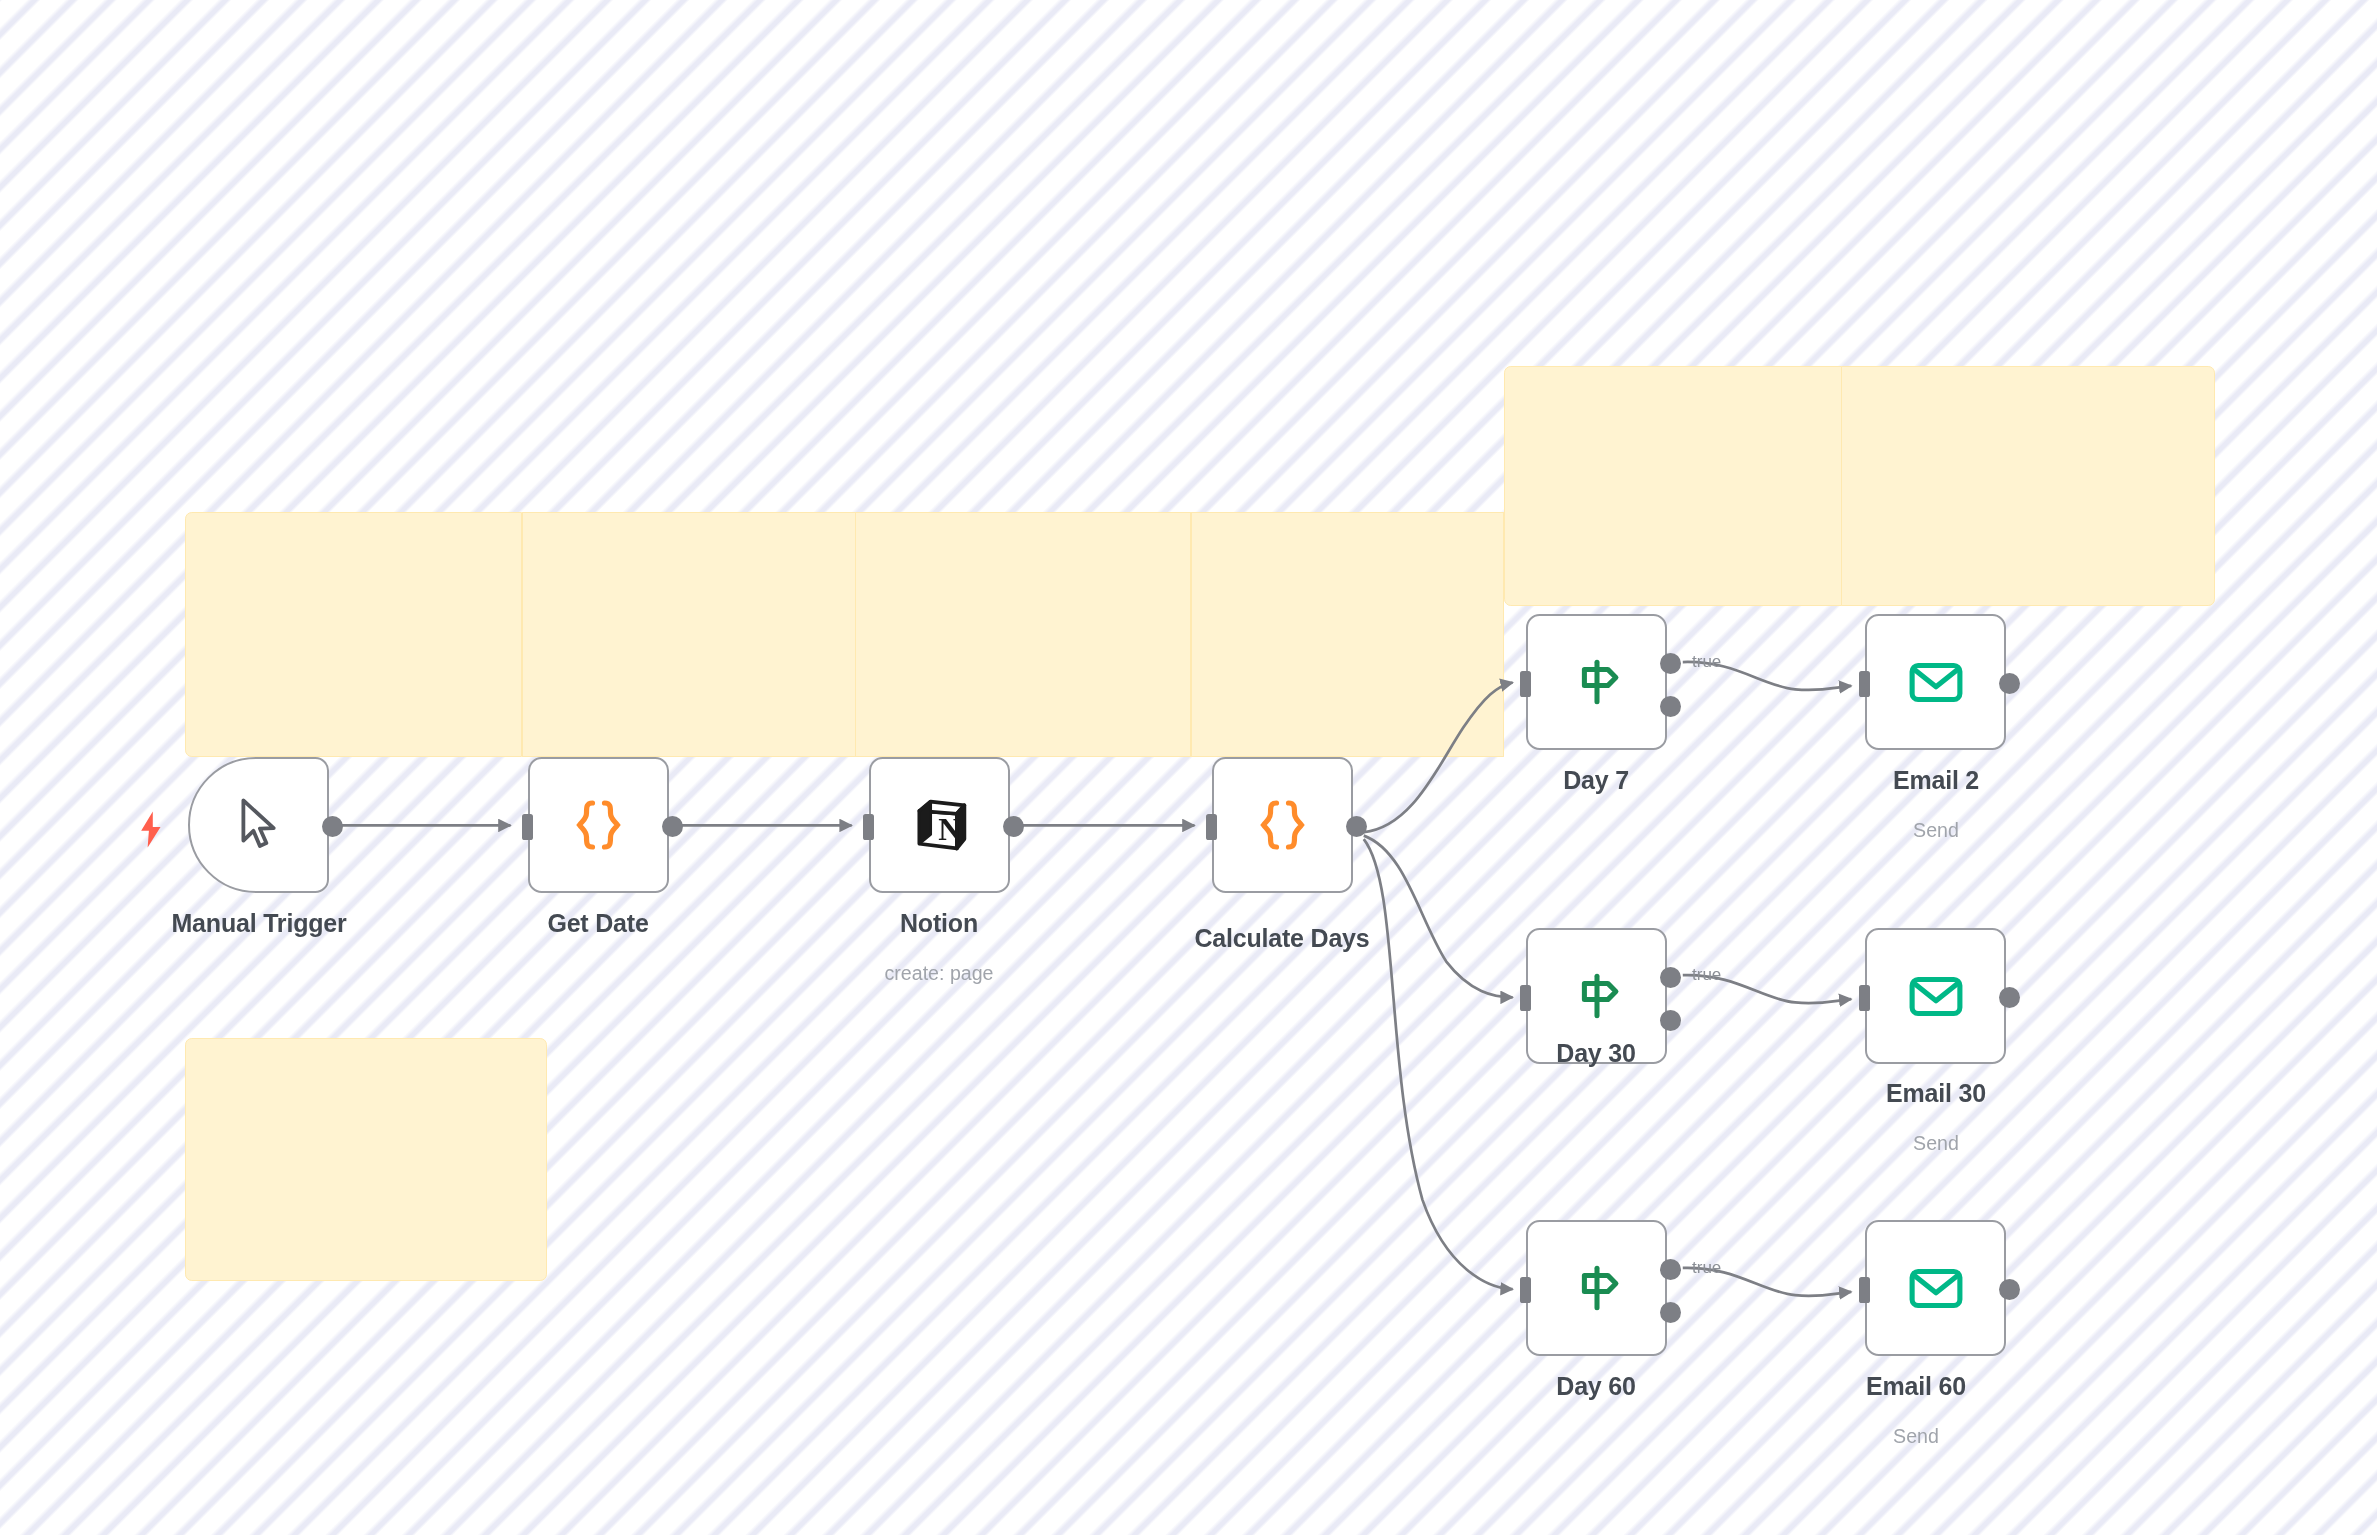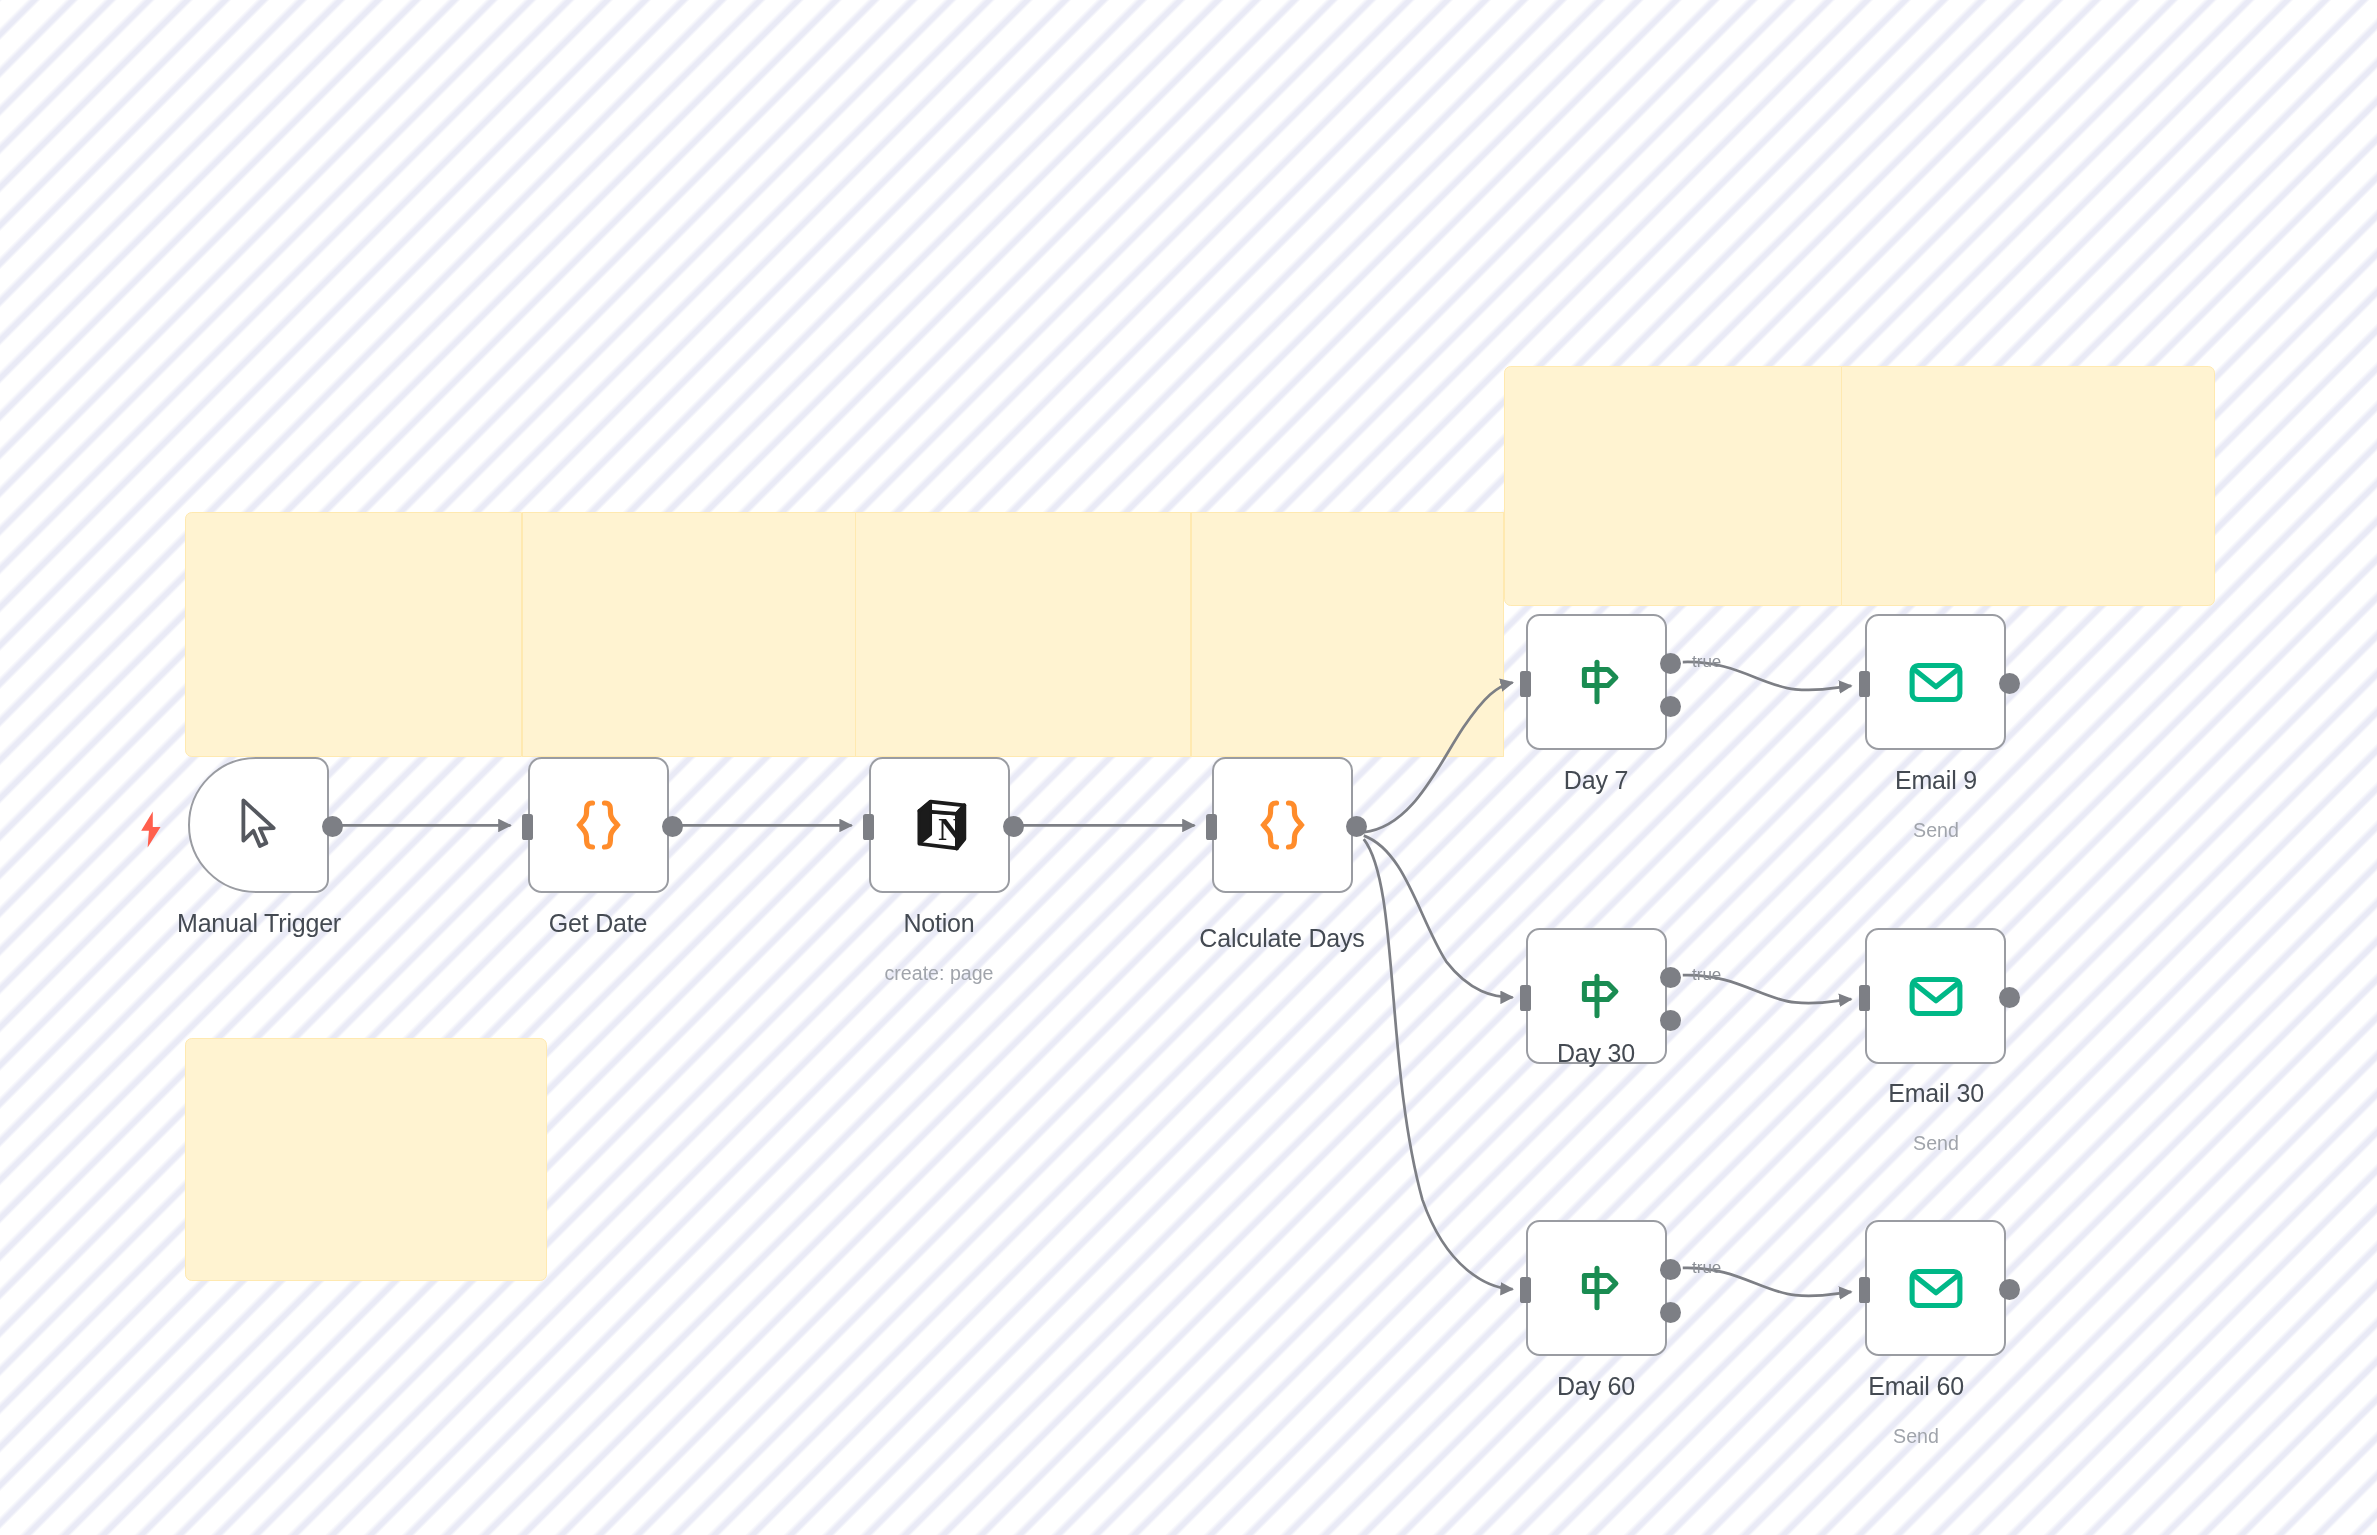--- a/index.html
+++ b/index.html
@@ -82,21 +82,21 @@
   .node-caption {
     position: absolute;
     left: 50%;
     transform: translateX(-50%);
     text-align: center;
     white-space: nowrap;
   }
   .node-title {
     font-size: 25px;
     color: #444a52;
-    font-weight: 400;
+    font-weight: 700;
     letter-spacing: -0.2px;
   }
   .node-subtitle {
     font-size: 19.6px;
     color: #a0a4ab;
     margin-top: 24px;
     font-weight: 400;
   }
 
   
@@ -255,21 +255,21 @@
     <span class="node-icon">
       <svg width="58" height="51" viewBox="0 0 34 28">
         <rect x="3" y="4" width="28" height="20" rx="3.5" fill="none" stroke="#00b887" stroke-width="3"></rect>
         <path d="M4.5 6.5 L17 16.5 L29.5 6.5" fill="none" stroke="#00b887" stroke-width="3" stroke-linecap="round" stroke-linejoin="round"></path>
       </svg>
     </span>
     <div class="port-in" style="left:-7.7px; top:55px;"></div>
     <div class="port-out" style="left:132px; top:57px;"></div>
   </div>
   <div class="node-caption" style="left:1936px; top:766px;">
-    <div class="node-title">Email 9</div>
+    <div class="node-title">Email 2</div>
     <div class="node-subtitle">Send</div>
   </div>
 
   <div class="node" style="left:1526px; top:928px; width:141px; height:136px;">
     <span class="node-icon">
       <svg width="54" height="56" viewBox="0 0 30 30">
         <path d="M15 4 L15 26" stroke="#1a8c52" stroke-width="2.8" stroke-linecap="round"></path>
         <path d="M8 8 L21 8 L25.5 12.5 L21 17 L8 17 Z" fill="none" stroke="#1a8c52" stroke-width="2.8" stroke-linejoin="round"></path>
       </svg>
     </span>

